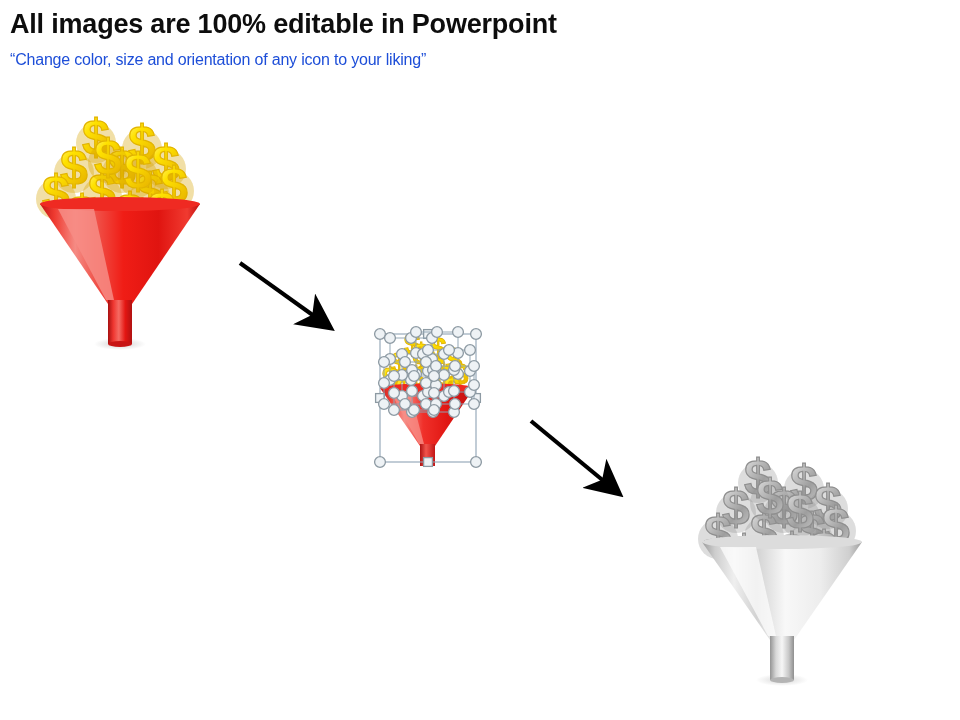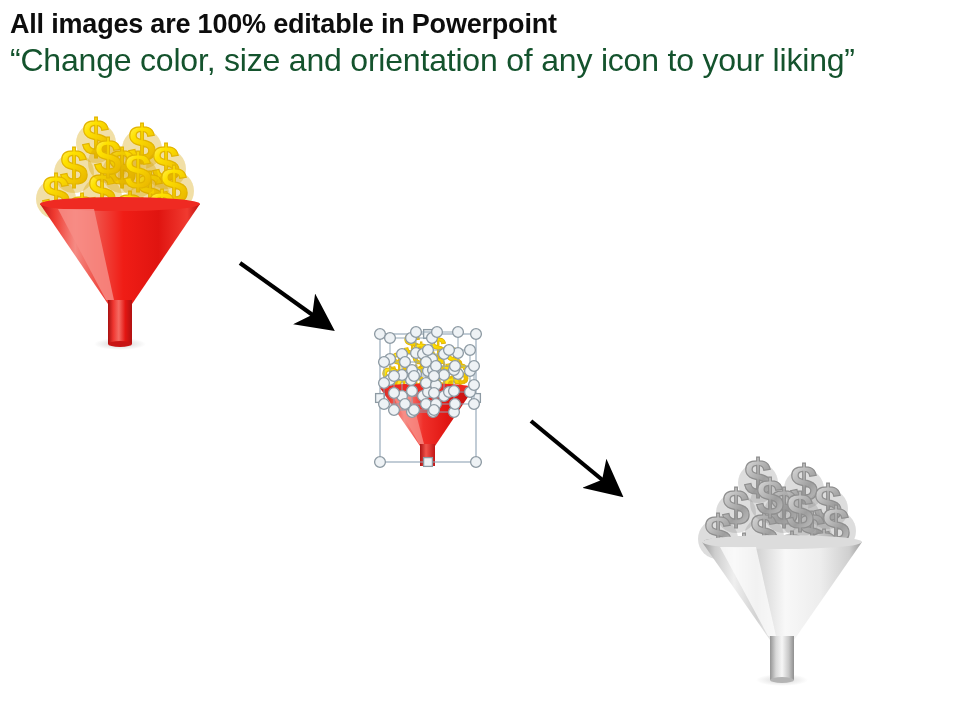--- a/index.html
+++ b/index.html
@@ -31,23 +31,23 @@
     font-weight: bold;
     font-size: 27px;
     line-height: 32px;
     color: #0d0d0d;
     letter-spacing: -0.2px;
     white-space: nowrap;
   }
   #subtitle-line {
     font-family: "Liberation Sans", sans-serif;
     font-weight: normal;
-    font-size: 32px;
+    font-size: 16px;
     line-height: 32px;
-    color: #14532d;
+    color: #1d4ed8;
     letter-spacing: -0.2px;
     margin-top: 4px;
     white-space: nowrap;
   }
 
   
   .funnel-graphic {
     position: absolute;
   }
   .funnel-graphic svg { display: block; }

